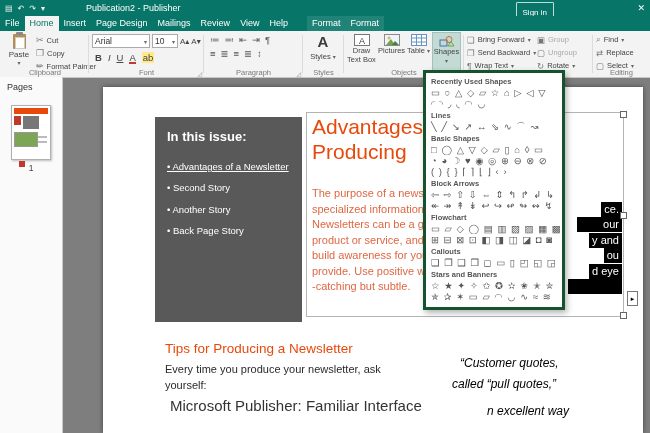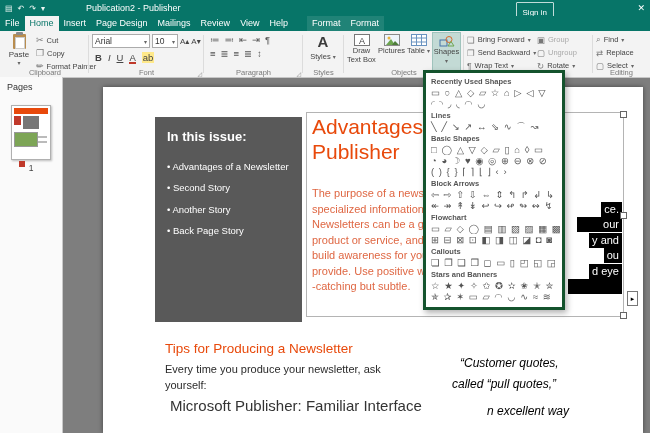--- a/index.html
+++ b/index.html
@@ -336,30 +336,30 @@
   <div class="page"></div>
 
   <div class="sel" style="left:306px;top:112px;width:318px;height:1px;"></div>
   <div class="sel" style="left:306px;top:316px;width:318px;height:1px;"></div>
   <div class="sel" style="left:623px;top:112px;width:1px;height:205px;"></div>
   <div class="sel" style="left:306px;top:112px;width:1px;height:205px;"></div>
 
   <div class="issue-box">
     <div class="issue-h">In this issue:</div>
     <div id="issue-bullets">
-        <span class="bullet" style="display: block;">• Advantages of a Newsletter</span>
+        <span class="bullet" style="display: block; text-decoration: underline;">• Advantages of a Newsletter</span>
         <span class="bullet" style="display: block;">• Second Story</span>
         <span class="bullet" style="display: block;">• Another Story</span>
         <span class="bullet" style="display: block;">• Back Page Story</span>
       </div>
   </div>
 
   <div class="headline">
     <div>Advantages of a</div>
-    <div>Publisher</div>
+    <div>Producing</div>
   </div>
 
   <div class="body-text" id="body-lines">
       <span class="bline" style="display: block;">The purpose of a newsletter is to provide</span>
       <span class="bline" style="display: block;">specialized information to a targeted audience.</span>
       <span class="bline" style="display: block;">Newsletters can be a great way to market your</span>
       <span class="bline" style="display: block;">product or service, and also create credibility and</span>
       <span class="bline" style="display: block;">build awareness for you and the services you</span>
       <span class="bline" style="display: block;">provide. Use positive words that are eye</span>
       <span class="bline" style="display: block;">-catching but subtle.</span>

